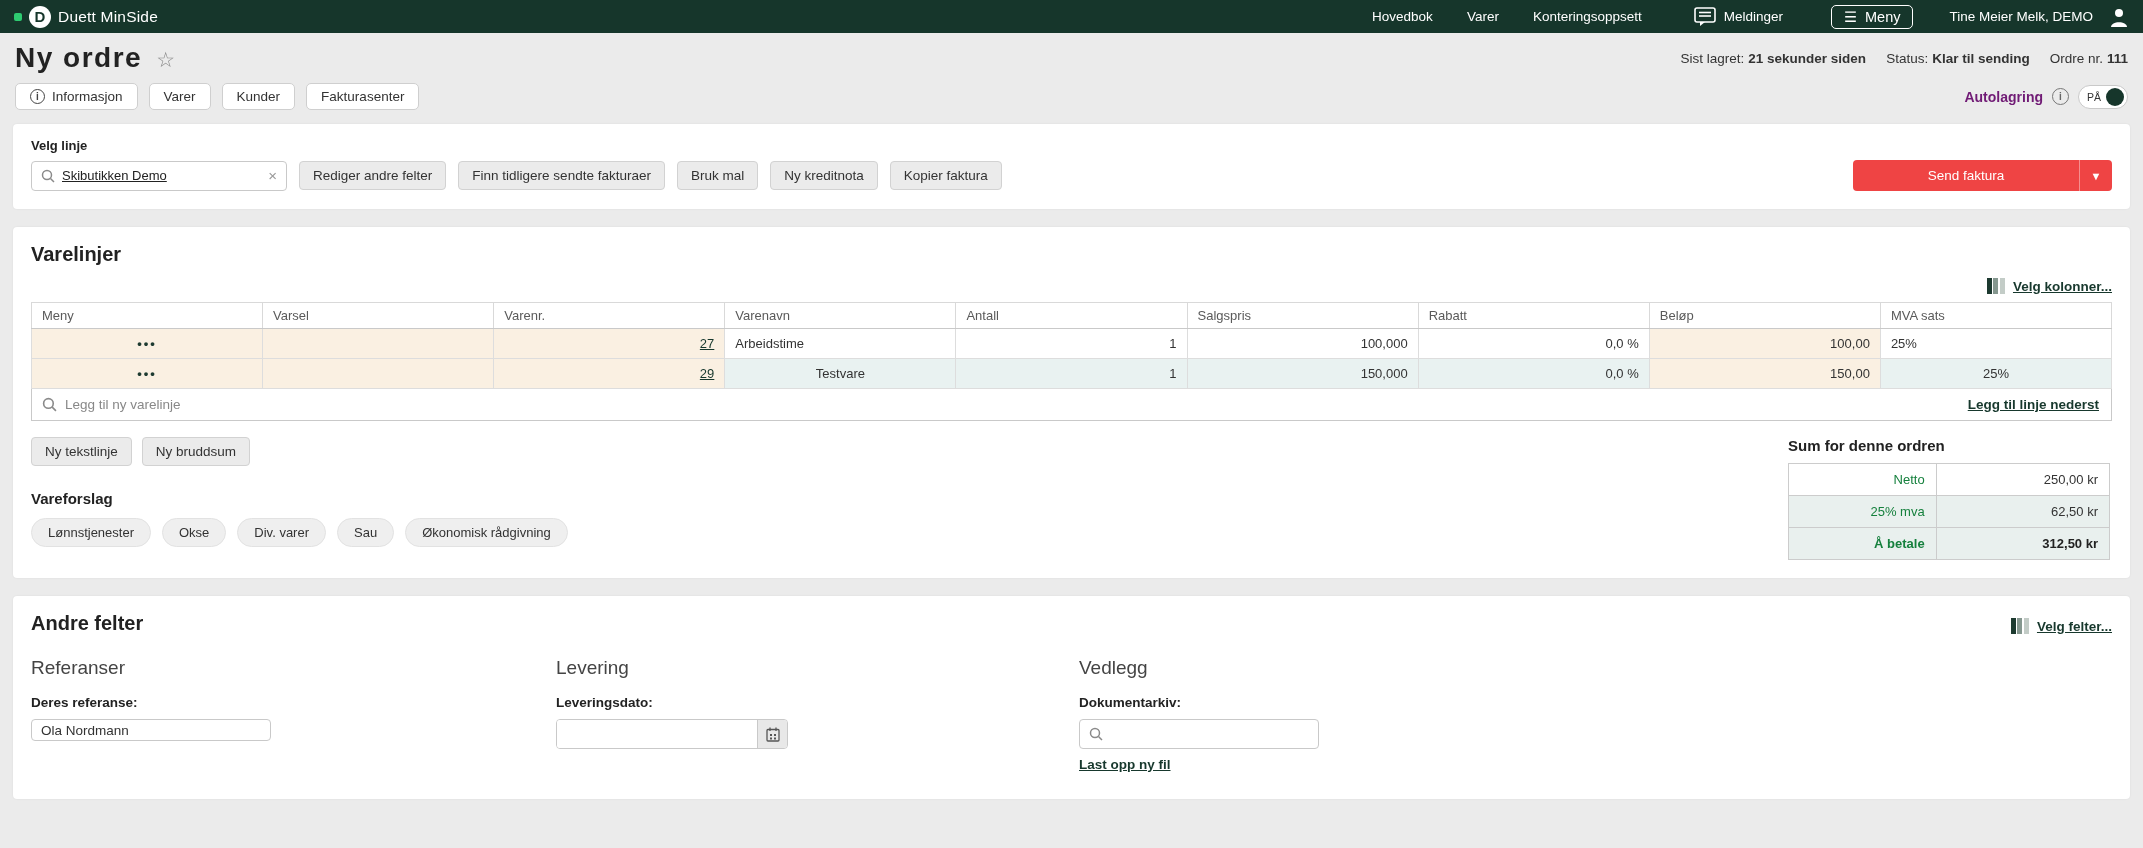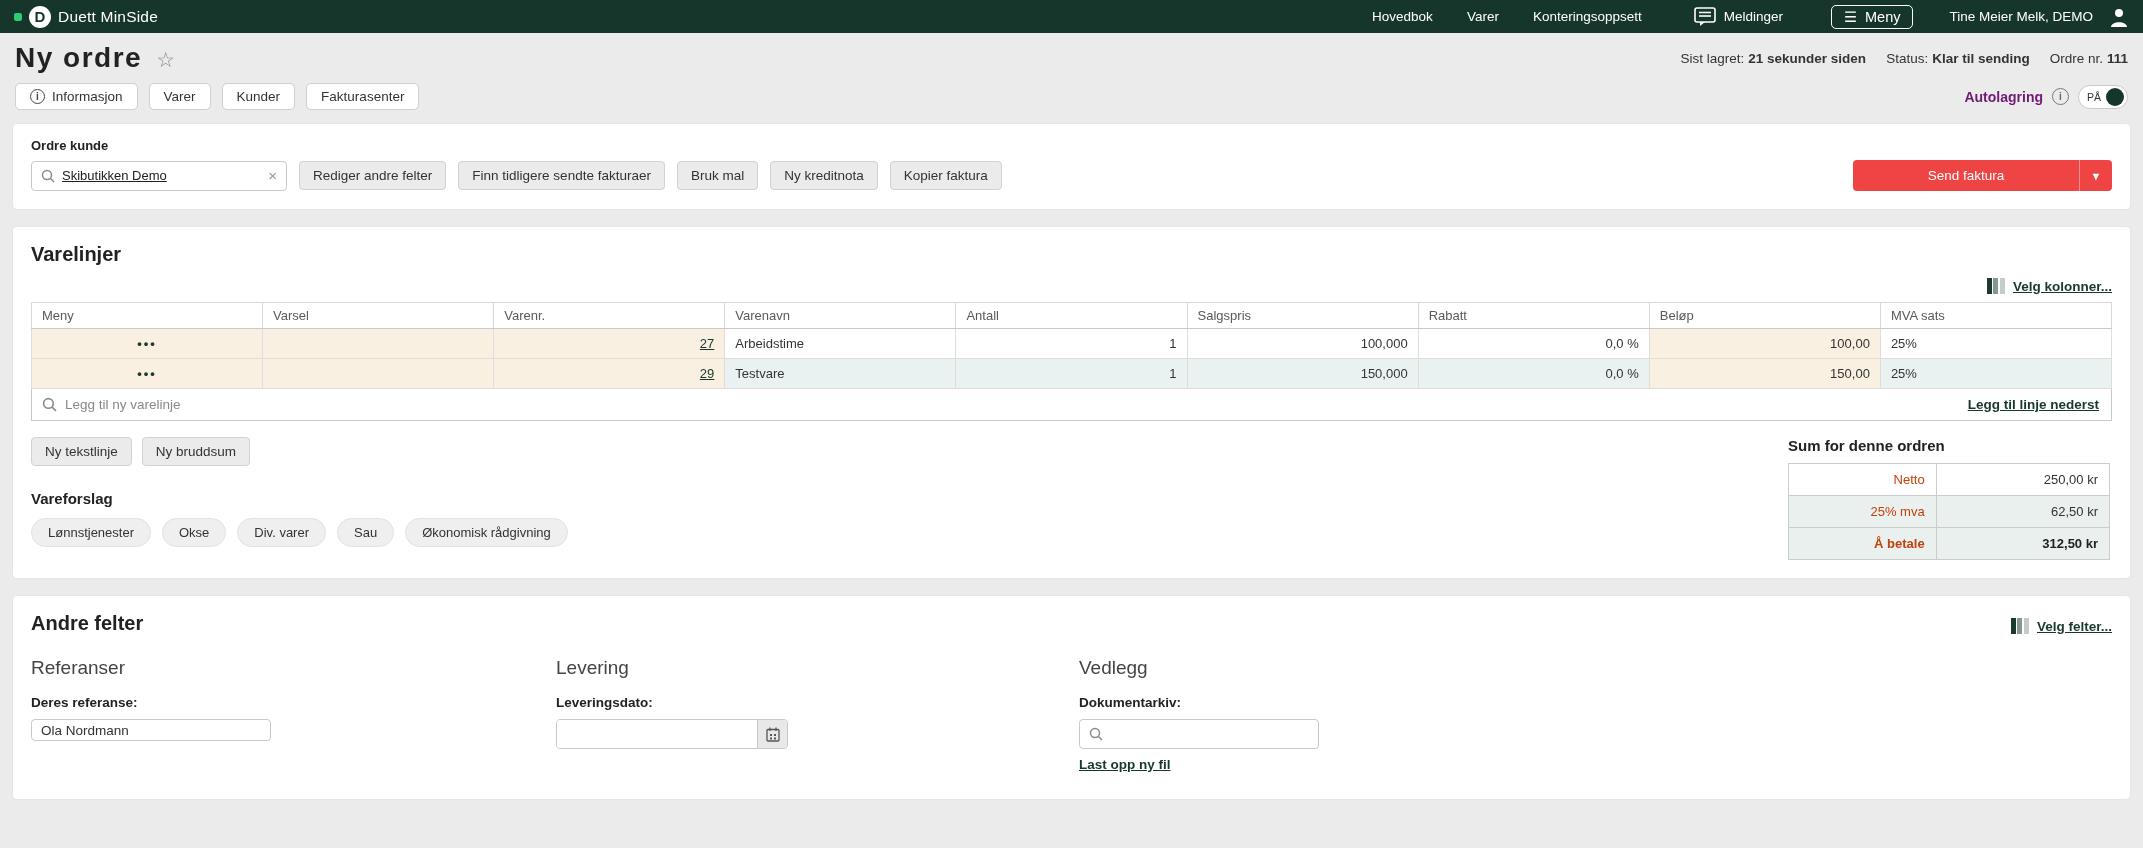--- a/index.html
+++ b/index.html
@@ -98,21 +98,21 @@
   table.lines th {
     font-size:13px; font-weight:normal; color:#5a5a5a; text-align:left;
     border:1px solid #d9d9d9; border-bottom:1px solid #c9c9c9;
     padding:5px 10px; background:#fff;
   }
   table.lines { border:1px solid #c9c9c9; }
   table.lines td {
     font-size:13px; color:#333; border:1px solid #ddd; padding:6px 10px; height:30px;
   }
   td.beige { background:#faf0e2; }
-  td.teal { background:#e9f2f1; }
+  td.teal { background:#e9f2f1;text-align:center; }
   td.r { text-align:right; }
   td.c { text-align:center; }
   .ellipsis { color:#1d3a30; font-weight:bold; letter-spacing:2px; font-size:13px; }
   .num-link { color:#17382d; text-decoration:underline; cursor:pointer; }
   .add-row {
     border:1px solid #c9c9c9; border-top:none; height:32px;
     display:flex; align-items:center; padding:0 12px 0 10px;
   }
   .add-row .placeholder { font-size:13.5px; color:#888; margin-left:8px; }
   .add-row .green-link { margin-left:auto; }
@@ -121,21 +121,21 @@
   .sub-title { font-size:15px; font-weight:bold; color:#222; margin-top:24px; }
   .chips { display:flex; gap:11px; margin-top:11px; flex-wrap:wrap; max-width:640px; }
   .chip {
     background:#efefef; border:1px solid #e2e2e2; border-radius:15px;
     padding:6px 16px; font-size:13px; color:#333; cursor:pointer; white-space:nowrap;
   }
   .sum-box { width:322px; margin-right:2px; }
   .sum-title { font-size:15px; font-weight:bold; color:#222; margin-bottom:9px; }
   .sum-table { width:100%; border-collapse:collapse; border:1px solid #c9c9c9; }
   .sum-table td { font-size:13px; padding:8px 11px; border:1px solid #ccc; text-align:right; }
-  .sum-table td.lbl { color:#c2410c; width:46%; }
+  .sum-table td.lbl { color:#15803d; width:46%; }
   .sum-row-alt td { background:#e9f0ee; }
   .sum-row-total td { background:#e9f0ee; font-weight:bold; color:#222; }
   
   .panel-other { margin-top:18px; padding:16px 18px 26px 18px; }
   .other-head { display:flex; justify-content:space-between; align-items:flex-start; }
   .other-cols { display:flex; margin-top:22px; }
   .ocol1 { width:525px; } .ocol2 { width:523px; } .ocol3 { flex:1; }
   .ocol-title { font-size:19px; color:#444; font-weight:normal; }
   .ocol .field-label { margin-top:16px; margin-bottom:9px; font-size:13.5px; }
   .text-input {
@@ -221,21 +221,21 @@
       <i class="circle-i" style="width:17px;height:17px;border-color:#777;color:#666;">i</i>
       <div class="toggle">
         <span class="toggle-text">PÅ</span>
         <span class="toggle-knob"></span>
       </div>
     </div>
   </div>
 </div>
 
 <div class="panel panel-customer">
-  <div class="field-label">Ordre kunde</div>
+  <div class="field-label">Velg linje</div>
   <div class="customer-row">
     <div class="search-box">
       <span>
         <svg width="14" height="14" viewBox="0 0 14 14">
             <circle cx="6" cy="6" r="4.5" fill="none" stroke="#8a8a8a" stroke-width="1.5"></circle>
             <line x1="9.5" y1="9.5" x2="13" y2="13" stroke="#8a8a8a" stroke-width="1.5"></line>
           </svg>
       </span>
       <span class="value">Skibutikken Demo</span>
       <span class="clear">×</span>

